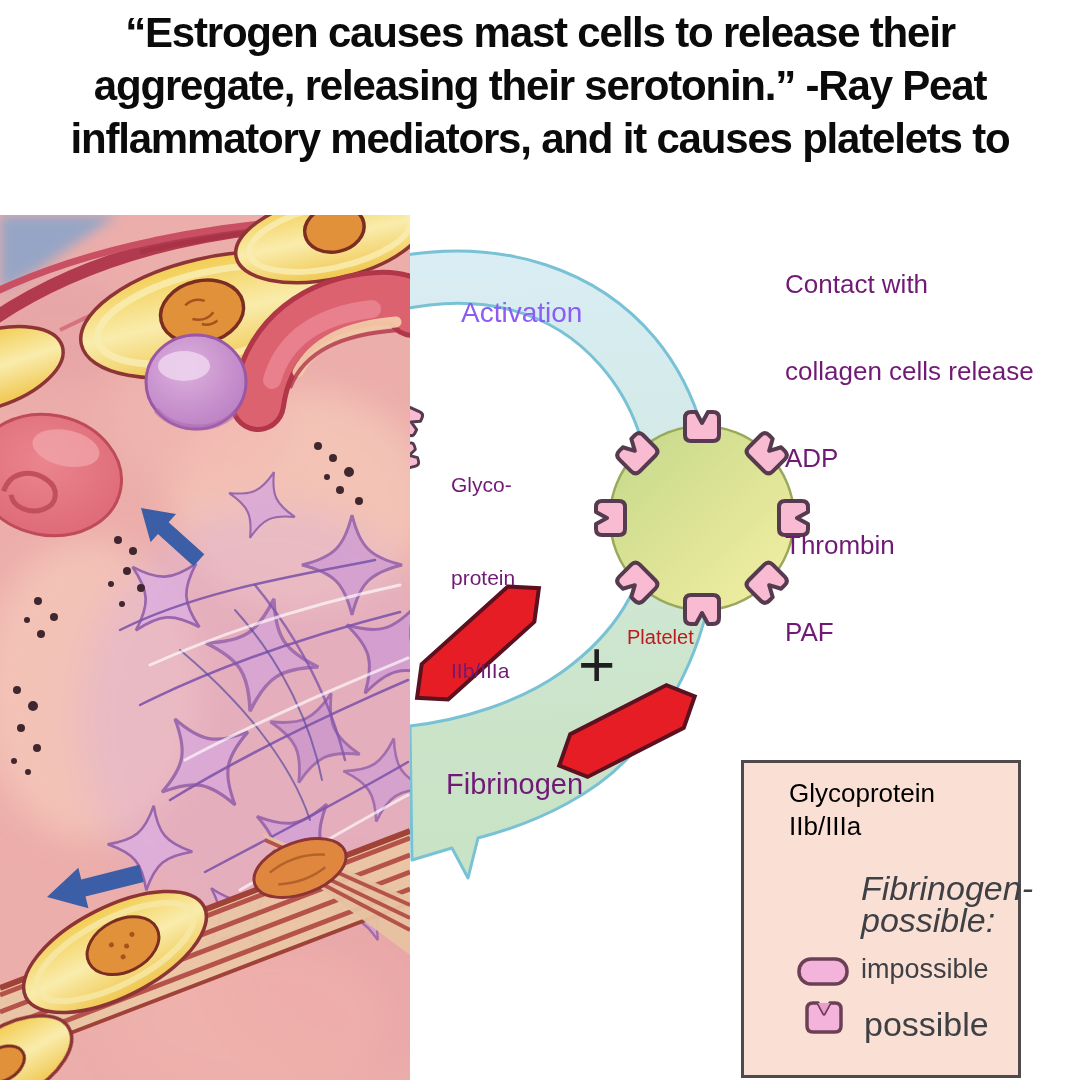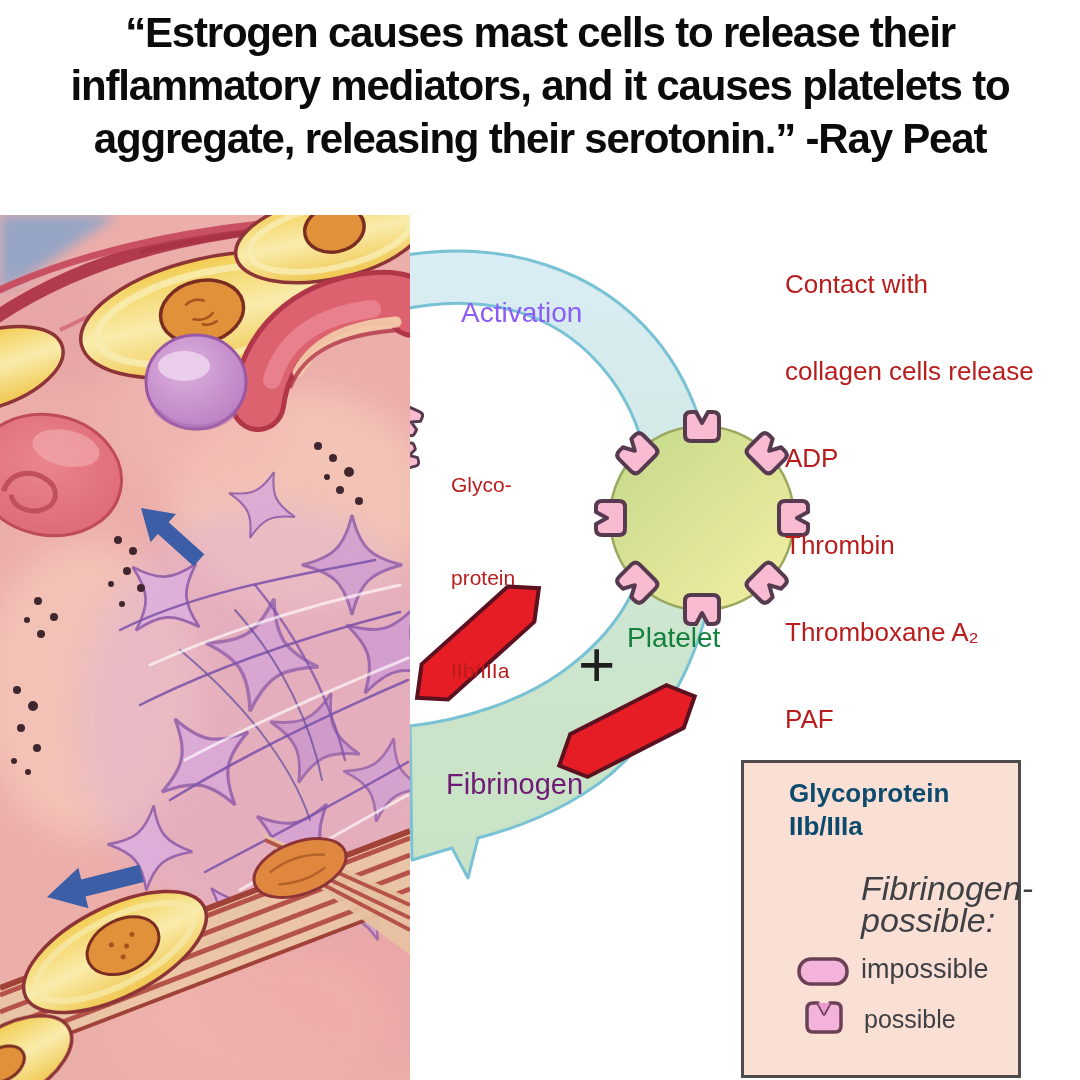--- a/index.html
+++ b/index.html
@@ -5,46 +5,46 @@
   html,body{margin:0;padding:0;background:#ffffff;}
   .canvas{position:relative;width:1080px;height:1080px;background:#ffffff;overflow:hidden;
           font-family:"Liberation Sans",sans-serif;}
   
   .quote{position:absolute;left:0;top:6px;width:1080px;text-align:center;
          font-weight:700;font-size:42px;line-height:53px;letter-spacing:-1.2px;color:#0b0b0b;}
   
   .diagram-svg{position:absolute;left:0;top:0;width:1080px;height:1080px;overflow:hidden;}
   .photo-svg{position:absolute;left:0;top:215px;width:410px;height:865px;overflow:hidden;}
   
-  .dlabel{position:absolute;color:#b91c1c;font-size:26px;line-height:29px;white-space:pre;}
+  .dlabel{position:absolute;color:#701a75;font-size:26px;line-height:29px;white-space:pre;}
   .lbl-activation{left:461px;top:298px;font-size:28px;color:#8b5cf6;}
   .release-list{left:785px;top:212px;}
   .lbl-glyco{left:451px;top:407px;font-size:21px;line-height:31px;}
-  .lbl-platelet{left:627px;top:623px;font-size:28px;color:#15803d;}
+  .lbl-platelet{left:627px;top:623px;font-size:20px;color:#b91c1c;}
   .lbl-plus{left:578px;top:633px;font-size:64px;font-weight:400;color:#1f1f1f;line-height:64px;}
   .lbl-fibrinogen{left:446px;top:770px;font-size:29px;color:#701a75;}
   
   .legend{position:absolute;left:741px;top:760px;width:274px;height:312px;
           background:#fae0d4;border:3px solid #4f4b4d;}
-  .legend .leg-title{position:absolute;left:45px;top:14px;font-size:26px;line-height:33px;color:#0c4a6e;font-weight:bold;}
+  .legend .leg-title{position:absolute;left:45px;top:14px;font-size:26px;line-height:33px;color:#000000;}
   .legend .leg-sub{position:absolute;left:117px;top:109px;font-size:34px;line-height:32px;color:#3e4045;font-style:italic;}
   .legend .leg-shape1{position:absolute;left:52px;top:193px;}
   .legend .leg-shape2{position:absolute;left:60px;top:236px;}
   .legend .leg-lab1{position:absolute;left:117px;top:191px;font-size:27px;color:#3e4045;}
-  .legend .leg-lab2{position:absolute;left:120px;top:242px;font-size:25px;color:#3e4045;}
+  .legend .leg-lab2{position:absolute;left:120px;top:242px;font-size:34px;color:#3e4045;}
 </style>
 </head>
 <body>
 
 <div class="canvas">
 
   <div class="quote">
     <div>“Estrogen causes mast cells to release their</div>
+    <div>aggregate, releasing their serotonin.” -Ray Peat</div>
     <div>inflammatory mediators, and it causes platelets to</div>
-    <div>aggregate, releasing their serotonin.” -Ray Peat</div>
   </div>
 
   <svg class="diagram-svg" viewBox="0 0 1080 1080">
     <defs>
       <linearGradient id="bandGrad" gradientUnits="userSpaceOnUse" x1="550" y1="260" x2="560" y2="840">
         <stop offset="0" stop-color="#d9edf4"></stop>
         <stop offset="0.35" stop-color="#d3eae6"></stop>
         <stop offset="0.55" stop-color="#cfe7d4"></stop>
         <stop offset="0.8" stop-color="#cbe4c9"></stop>
         <stop offset="1" stop-color="#c9e3c7"></stop>
@@ -263,21 +263,20 @@
     <use href="#arrow" transform="translate(47 897) rotate(-14) scale(1.25 1.1)" fill="#3c5ea6"></use>
   </svg>
 
   <div class="dlabel lbl-activation">Activation</div>
 
   <div class="dlabel release-list">
     <div>Contact with</div>
     <div>collagen cells release</div>
     <div>ADP</div>
     <div>Thrombin</div>
-    <div>Thromboxane A₂</div>
     <div>PAF</div>
   </div>
 
   <div class="dlabel lbl-glyco">
     <div>Glyco-</div>
     <div>protein</div>
     <div>IIb/IIIa</div>
   </div>
 
   <div class="dlabel lbl-platelet">Platelet</div>

